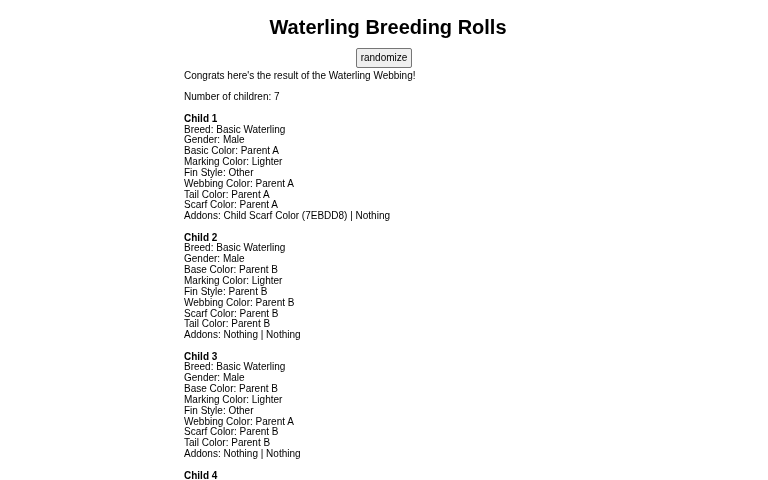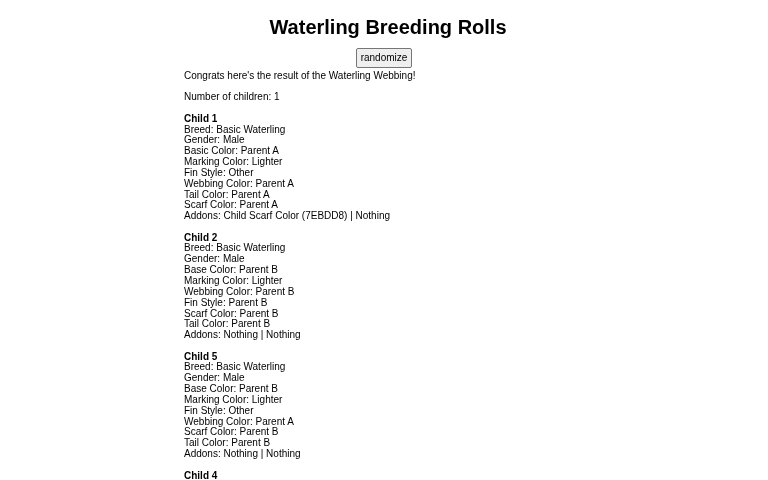--- a/index.html
+++ b/index.html
@@ -48,50 +48,50 @@
 <body>
 
 <h1 class="title">Waterling Breeding Rolls</h1>
 
 <div class="btn-wrap">
   <button class="btn">randomize</button>
 </div>
 
 <div class="content">
   <p class="para">Congrats here's the result of the Waterling Webbing!</p>
-  <p class="para">Number of children: 1</p>
+  <p class="para">Number of children: 7</p>
 
   <div class="child">
     <div class="child-title">Child 1</div>
     <div>Breed: Basic Waterling</div>
     <div>Gender: Male</div>
     <div>Basic Color: Parent A</div>
     <div>Marking Color: Lighter</div>
     <div>Fin Style: Other</div>
     <div>Webbing Color: Parent A</div>
     <div>Tail Color: Parent A</div>
     <div>Scarf Color: Parent A</div>
     <div>Addons: Child Scarf Color (7EBDD8) | Nothing</div>
   </div>
 
   <div class="child">
     <div class="child-title">Child 2</div>
     <div>Breed: Basic Waterling</div>
     <div>Gender: Male</div>
     <div>Base Color: Parent B</div>
     <div>Marking Color: Lighter</div>
+    <div>Fin Style: Parent B</div>
     <div>Webbing Color: Parent B</div>
-    <div>Fin Style: Parent B</div>
     <div>Scarf Color: Parent B</div>
     <div>Tail Color: Parent B</div>
     <div>Addons: Nothing | Nothing</div>
   </div>
 
   <div class="child">
-    <div class="child-title">Child 5</div>
+    <div class="child-title">Child 3</div>
     <div>Breed: Basic Waterling</div>
     <div>Gender: Male</div>
     <div>Base Color: Parent B</div>
     <div>Marking Color: Lighter</div>
     <div>Fin Style: Other</div>
     <div>Webbing Color: Parent A</div>
     <div>Scarf Color: Parent B</div>
     <div>Tail Color: Parent B</div>
     <div>Addons: Nothing | Nothing</div>
   </div>

